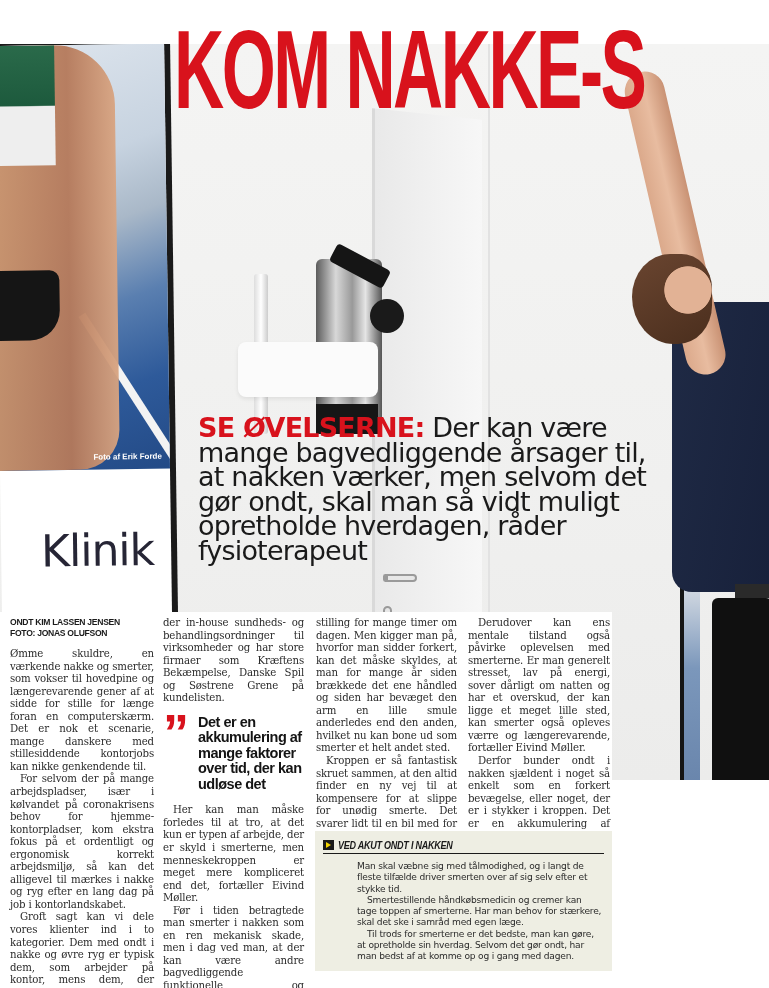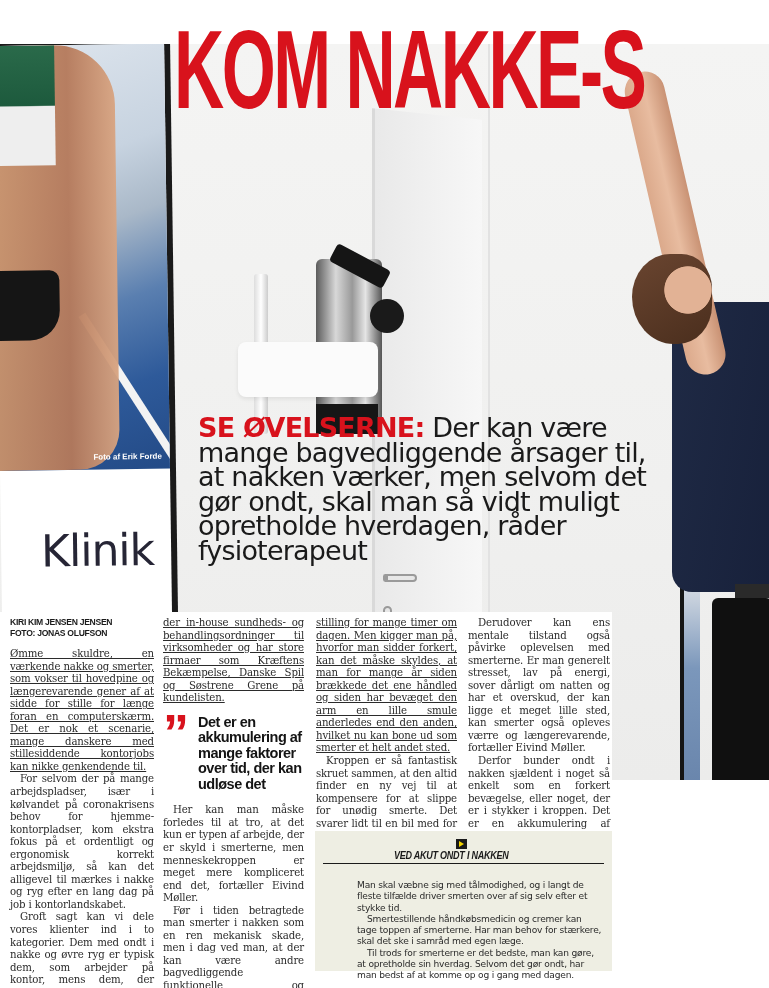--- a/index.html
+++ b/index.html
@@ -47,38 +47,38 @@
   
   .headline { position: absolute; left: 174px; top: 14px; font-family: "Liberation Sans", sans-serif; font-weight: bold; font-size: 112px; line-height: 1; color: #d8121c; letter-spacing: -4px; transform: scaleX(0.62); transform-origin: left top; white-space: nowrap; }
 
   
   .deck { position: absolute; left: 198px; top: 416px; width: 470px; font-family: "DejaVu Sans", sans-serif; font-size: 27px; line-height: 24.5px; color: #1a1a1a; letter-spacing: -0.8px; }
   .deck-kicker { color: #d8121c; font-weight: bold; }
 
   
   .col { position: absolute; top: 617px; font-size: 10.2px; line-height: 12.55px; text-align: justify; color: #2b2b2b; letter-spacing: -0.15px; hyphens: manual; }
   .col p { text-indent: 10px; }
-  .col p.first { text-indent: 0; text-decoration: underline; }
+  .col p.first { text-indent: 0; }
   .col1 { left: 10px; width: 144px; }
   .col2 { left: 163px; width: 141px; }
   .col3 { left: 316px; width: 141px; }
   .col4 { left: 468px; width: 142px; }
   .col1, .col2, .col3, .col4 { background: rgba(255,255,255,0.0); }
   .bg-white { position: absolute; left: 0; top: 612px; width: 612px; height: 376px; background: #ffffff; }
 
   .byline { font-family: "Liberation Sans", sans-serif; font-weight: bold; font-size: 8.6px; line-height: 11px; color: #1a1a1a; letter-spacing: -0.3px; margin-bottom: 9px; text-align: left; }
 
   .pullquote { position: relative; margin: 10px 0 12px; padding-left: 0; text-align: left; }
   .pq-marks { position: absolute; left: 0; top: -4px; font-family: "Liberation Sans", sans-serif; font-weight: bold; font-size: 52px; line-height: 44px; color: #d8121c; letter-spacing: -8px; }
   .pq-text { font-family: "Liberation Sans", sans-serif; font-weight: bold; font-size: 14.5px; line-height: 15.5px; color: #141414; letter-spacing: -0.5px; }
   .pq-indent { padding-left: 35px; display: block; }
 
   
   .factbox { position: absolute; left: 315px; top: 831px; width: 297px; height: 140px; background: #eeeee3; padding: 8px 8px 6px 8px; font-family: "DejaVu Sans", sans-serif; }
-  .fb-title-row { display: flex; align-items: center; border-bottom: 1.5px solid #1a1a1a; padding-bottom: 2px; margin-bottom: 16px; flex-direction: column; }
+  .fb-title-row { display: flex; align-items: center; border-bottom: 1.5px solid #1a1a1a; padding-bottom: 2px; margin-bottom: 7px; }
   .fb-arrow { width: 11px; height: 10px; background: #1a1a1a; display: flex; align-items: center; justify-content: center; margin-right: 4px; }
   .fb-arrow span { width: 0; height: 0; border-top: 3.5px solid transparent; border-bottom: 3.5px solid transparent; border-left: 5px solid #f3d400; }
   .fb-title { font-family: "Liberation Sans", sans-serif; font-weight: bold; font-style: italic; font-size: 11px; color: #1a1a1a; letter-spacing: -0.3px; transform: scaleX(0.82); transform-origin: left; white-space: nowrap; }
   .fb-text { font-size: 9.1px; line-height: 11.3px; color: #2a2a2a; letter-spacing: -0.2px; margin-left: 34px; }
   .fb-text p { text-indent: 10px; }
   .fb-text p.first { text-indent: 0; }
 </style>
 </head>
 <body>
 
@@ -121,21 +121,21 @@
 <div class="headline">KOM NAKKE-S</div>
 
 <div class="deck">
   <span class="deck-kicker">SE ØVELSERNE:</span><span> Der kan være mange bagvedliggende årsager til, at nakken værker, men selvom det gør ondt, skal man så vidt muligt opretholde hverdagen, råder fysioterapeut</span>
 </div>
 
 <div class="bg-white"></div>
 
 <div class="col col1">
   <div class="byline">
-    <div>KIRI KIM JENSEN JENSEN</div>
+    <div>ONDT KIM LASSEN JENSEN</div>
     <div>FOTO: JONAS OLUFSON</div>
   </div>
   <p class="first">Ømme skuldre, en værkende nakke og smerter, som vokser til hovedpine og længerevarende gener af at sidde for stille for længe foran en computerskærm. Det er nok et scenarie, mange danskere med stillesiddende kontorjobs kan nikke genkendende til.</p>
   <p>For selvom der på mange arbejdspladser, især i kølvandet på coronakrisens behov for hjemme-kontorpladser, kom ekstra fokus på et ordentligt og ergonomisk korrekt arbejdsmiljø, så kan det alligevel til mærkes i nakke og ryg efter en lang dag på job i kontorlandskabet.</p>
   <p>Groft sagt kan vi dele vores klienter ind i to kategorier. Dem med ondt i nakke og øvre ryg er typisk dem, som arbejder på kontor, mens dem, der arbejder i produktion og industri, mest døjer med smerter i lænden og nedre ryg, siger Eivind Møller, der er uddannet både fysioterapeut og osteopat.</p>
 
 </div>
 
 <div class="col col2">
   <p class="first">der in-house sundheds- og behandlingsordninger til virksomheder og har store firmaer som Kræftens Bekæmpelse, Danske Spil og Søstrene Grene på kundelisten.</p>

